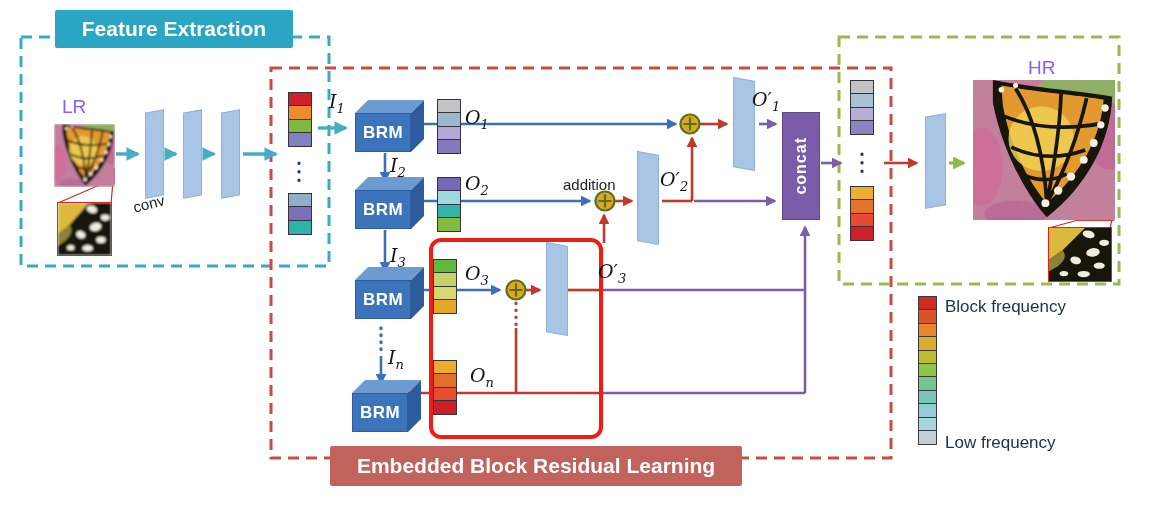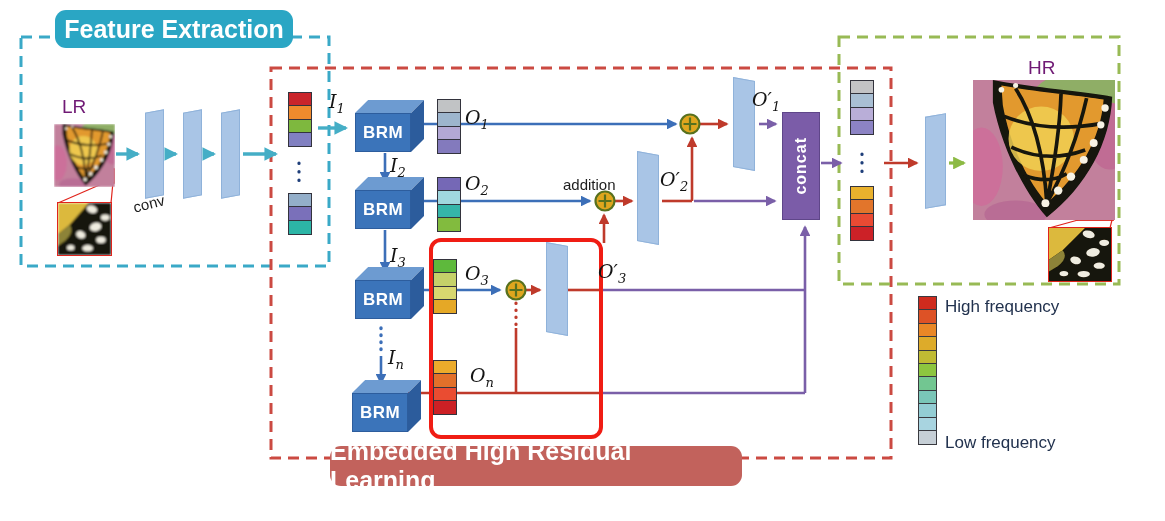--- a/index.html
+++ b/index.html
@@ -1,39 +1,39 @@
 <!DOCTYPE html>
 <html><head>
 <meta charset="utf-8">
 <style>
   html,body{margin:0;padding:0;background:#fff;}
   #fig{position:relative;width:1165px;height:521px;background:#fff;overflow:hidden;
        font-family:"Liberation Sans",sans-serif;}
   #wires{position:absolute;left:0;top:0;z-index:2;}
-  .banner{position:absolute;z-index:7;color:#fff;font-weight:bold;font-size:25px;
-          display:flex;align-items:center;justify-content:center;border-radius:11px;}
+  .banner{position:absolute;z-index:7;color:#fff;font-weight:bold;font-size:21px;
+          display:flex;align-items:center;justify-content:center;border-radius:2px;}
   .col{position:absolute;z-index:4;display:flex;flex-direction:column;}
   .col .cell{width:24px;height:15px;border:1.6px solid #33333d;margin-top:-1.6px;box-sizing:border-box;}
   .col .cell:first-child{margin-top:0;}
   .legendbar .cell{width:19px;height:15px;border:1.4px solid #3a3a40;}
   .brm{position:absolute;z-index:4;width:69px;height:52px;}
   .brm .front{position:absolute;left:0;top:13px;width:56px;height:39px;background:#3b74ba;
               border:1px solid #2d5d9d;box-sizing:border-box;display:flex;align-items:center;
               justify-content:center;color:#fff;font-weight:bold;font-size:17px;letter-spacing:.5px;}
   .brm .topf{position:absolute;left:0;top:0;width:69px;height:13px;background:#6d9bd1;
              clip-path:polygon(0% 100%,81% 100%,100% 0%,19% 0%);}
   .brm .sidef{position:absolute;left:56px;top:0;width:13px;height:52px;background:#2c5c9c;
               clip-path:polygon(0 25%,100% 0,100% 75%,0 100%);}
   .slab{position:absolute;z-index:3;background:#a9c5e6;border:1px solid #8fb2da;box-sizing:border-box;}
   .lean-r{transform:skewY(-10deg);}  
   .lean-l{transform:skewY(10deg);}   
   .mlab{position:absolute;z-index:6;font-family:"DejaVu Serif",serif;font-style:italic;
         font-size:19px;color:#141414;line-height:1;}
   .mlab sub{font-size:13px;font-style:italic;}
-  .plain{position:absolute;z-index:6;color:#701a75;font-size:19px;line-height:1;}
+  .plain{position:absolute;z-index:6;color:#8b5cf6;font-size:19px;line-height:1;}
   .small{position:absolute;z-index:6;color:#1d1d1d;font-size:15px;line-height:1;}
   .legendlab{position:absolute;z-index:6;color:#22324e;font-size:17px;line-height:1;}
   #concat{position:absolute;left:782px;top:112px;width:38px;height:108px;z-index:5;
           background:#7b5ca8;border:1px solid #5f4689;box-sizing:border-box;
           display:flex;align-items:center;justify-content:center;}
   #concat span{writing-mode:vertical-rl;transform:rotate(180deg);color:#fff;
                font-size:16px;font-weight:600;letter-spacing:1px;}
   .imgbox{position:absolute;z-index:4;}
   .inset{position:absolute;z-index:5;border:1.6px solid #e0241c;box-sizing:border-box;}
   .imgbox svg,.inset svg{display:block;width:100%;height:100%;}
@@ -186,21 +186,21 @@
           <path d="M598.5 201 H611.5 M605 194.5 V207.5" stroke="#57711f" stroke-width="2.2"></path>
         </g>
       <g>
           <circle cx="516" cy="290" r="9.5" fill="#dfa61e" stroke="#57711f" stroke-width="2.2"></circle>
           <path d="M509.5 290 H522.5 M516 283.5 V296.5" stroke="#57711f" stroke-width="2.2"></path>
         </g>
     </g>
   </svg>
 
   <div class="banner" style="left:55px;top:10px;width:238px;height:38px;background:#2aa6c4">Feature Extraction</div>
-  <div class="banner" style="left:330px;top:446px;width:412px;height:40px;background:#c2625c">Embedded High Residual Learning</div>
+  <div class="banner" style="left:330px;top:446px;width:412px;height:40px;background:#c2625c">Embedded Block Residual Learning</div>
 
   <span class="plain" style="left:62px;top:97px">LR</span>
   <div class="imgbox" style="left:54px;top:124px;width:61px;height:63px">
     <svg viewBox="0 0 100 100" preserveAspectRatio="none">
         <use href="#wing" filter="url(#blurLR)"></use>
       </svg>
   </div>
   <div class="inset" style="left:57px;top:202px;width:55px;height:54px">
     <svg viewBox="0 0 100 100" preserveAspectRatio="none">
         <use href="#spots" filter="url(#blurSpotL)"></use>
@@ -323,16 +323,16 @@
       <div class="cell" style="background: rgb(233, 135, 38);"></div>
       <div class="cell" style="background: rgb(221, 171, 42);"></div>
       <div class="cell" style="background: rgb(192, 187, 51);"></div>
       <div class="cell" style="background: rgb(141, 198, 63);"></div>
       <div class="cell" style="background: rgb(114, 198, 145);"></div>
       <div class="cell" style="background: rgb(122, 198, 184);"></div>
       <div class="cell" style="background: rgb(147, 205, 212);"></div>
       <div class="cell" style="background: rgb(168, 212, 224);"></div>
       <div class="cell" style="background: rgb(198, 207, 214);"></div>
     </div>
-  <span class="legendlab" style="left:945px;top:298px">High frequency</span>
+  <span class="legendlab" style="left:945px;top:298px">Block frequency</span>
   <span class="legendlab" style="left:945px;top:434px">Low frequency</span>
 
 </div>
 
 </body></html>

